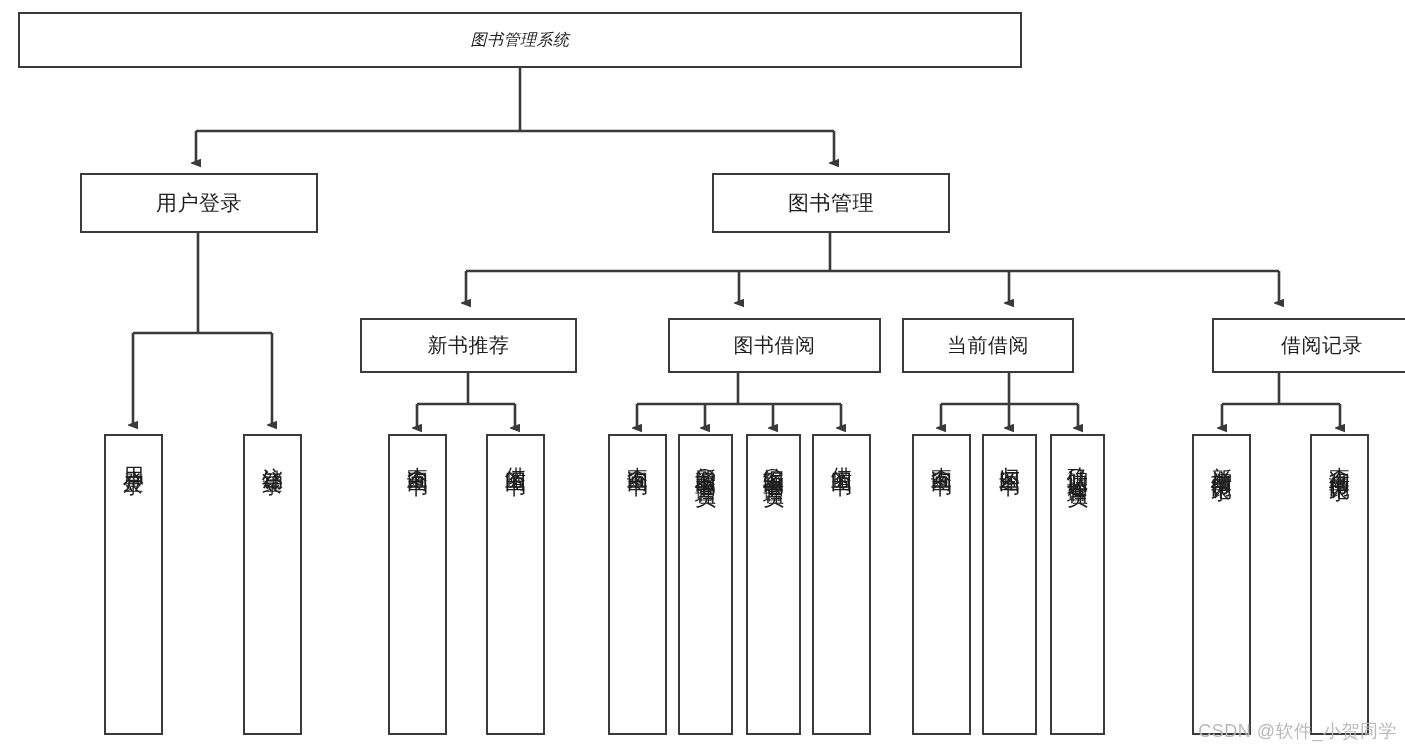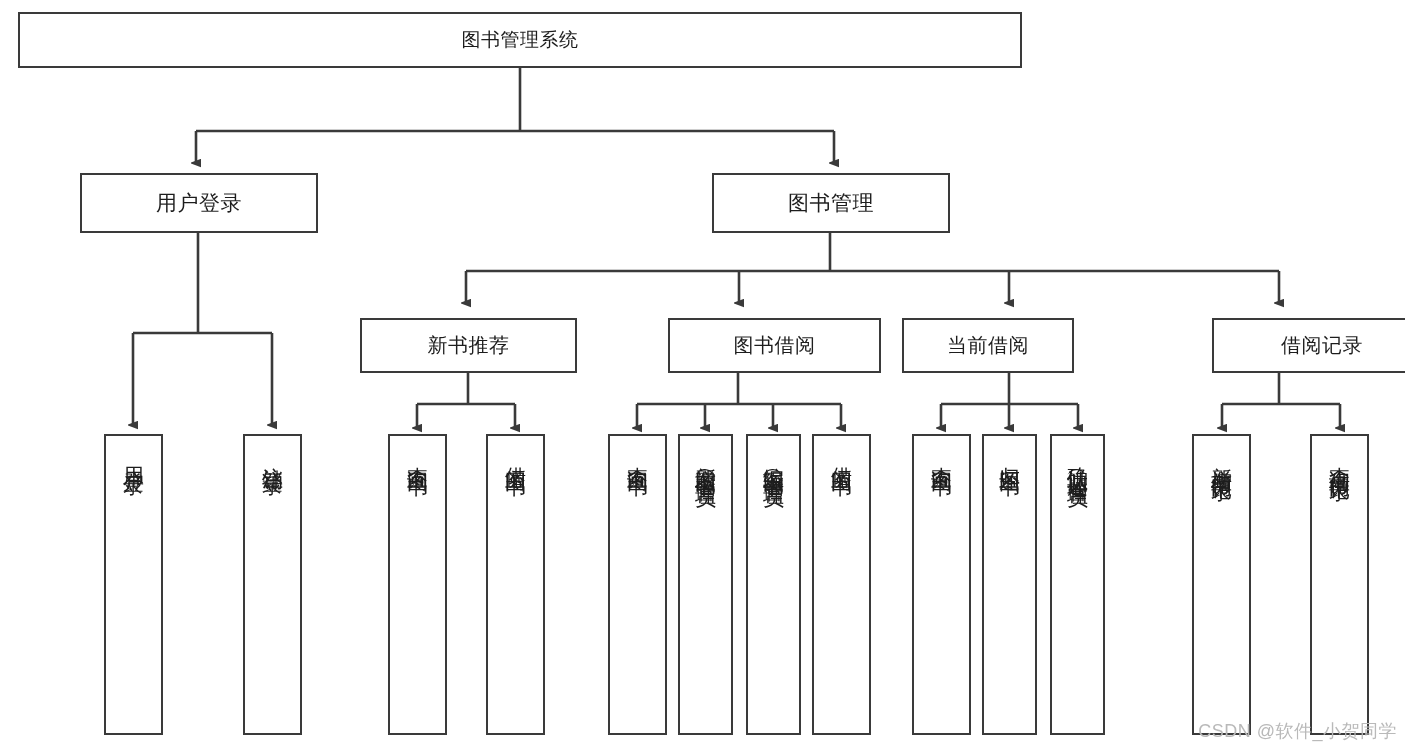--- a/index.html
+++ b/index.html
@@ -27,21 +27,22 @@
     justify-content: center;
     color: #1d1d1d;
   }
   .node .label {
     display: block;
     text-align: center;
     line-height: 1.18;
     letter-spacing: 0.5px;
   }
   .node-root .label {
-    font-size: 19px;
+    font-size: 16px;
+    font-style: italic;
   }
   .node-l1 .label {
     font-size: 21px;
   }
   .node-l2 .label {
     font-size: 20px;
   }
   
   .node-leaf {
     align-items: flex-start;

